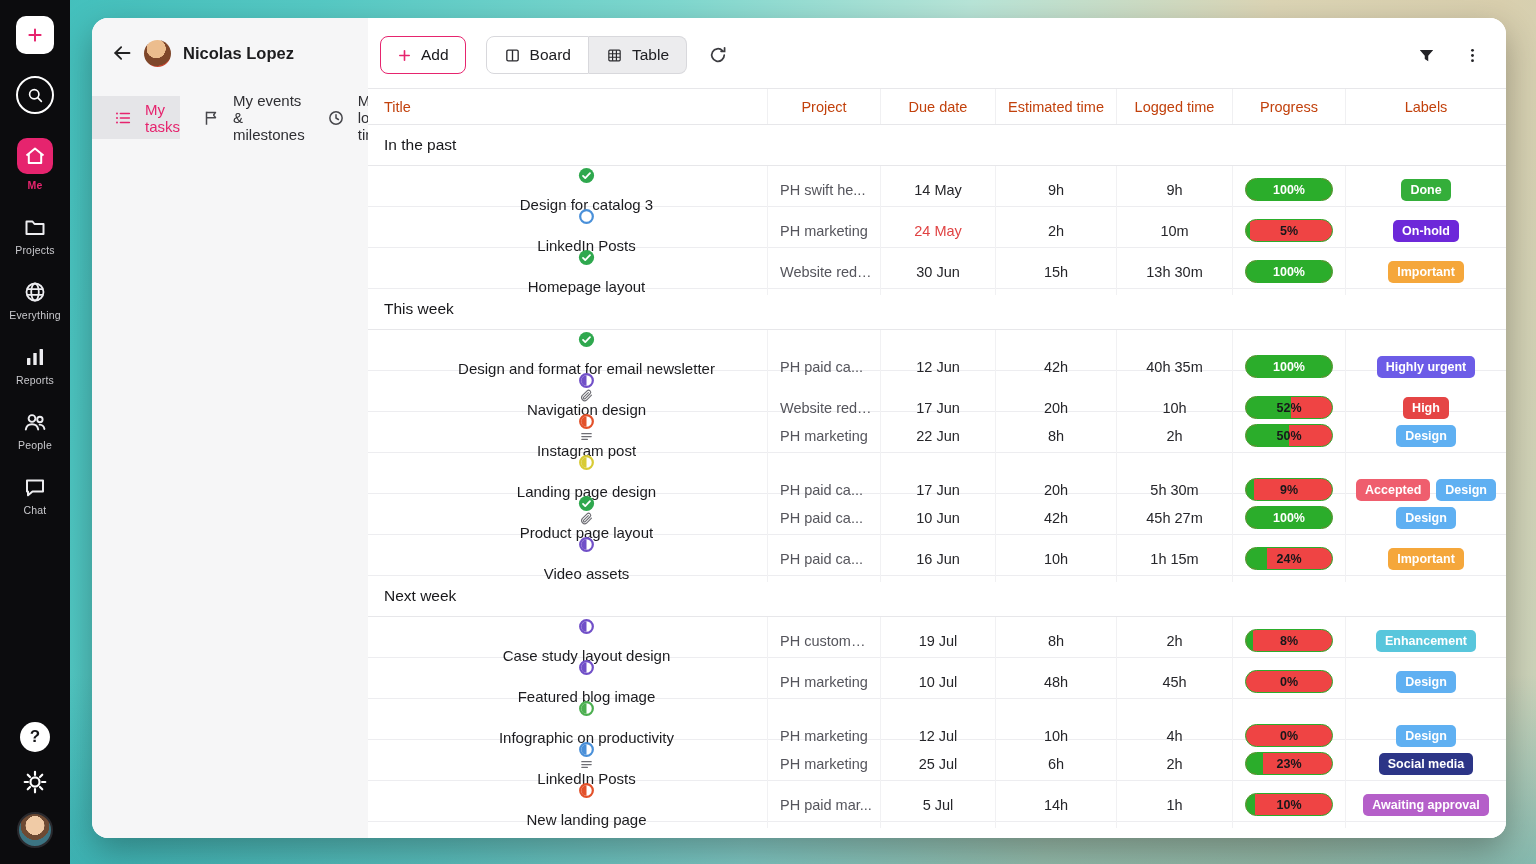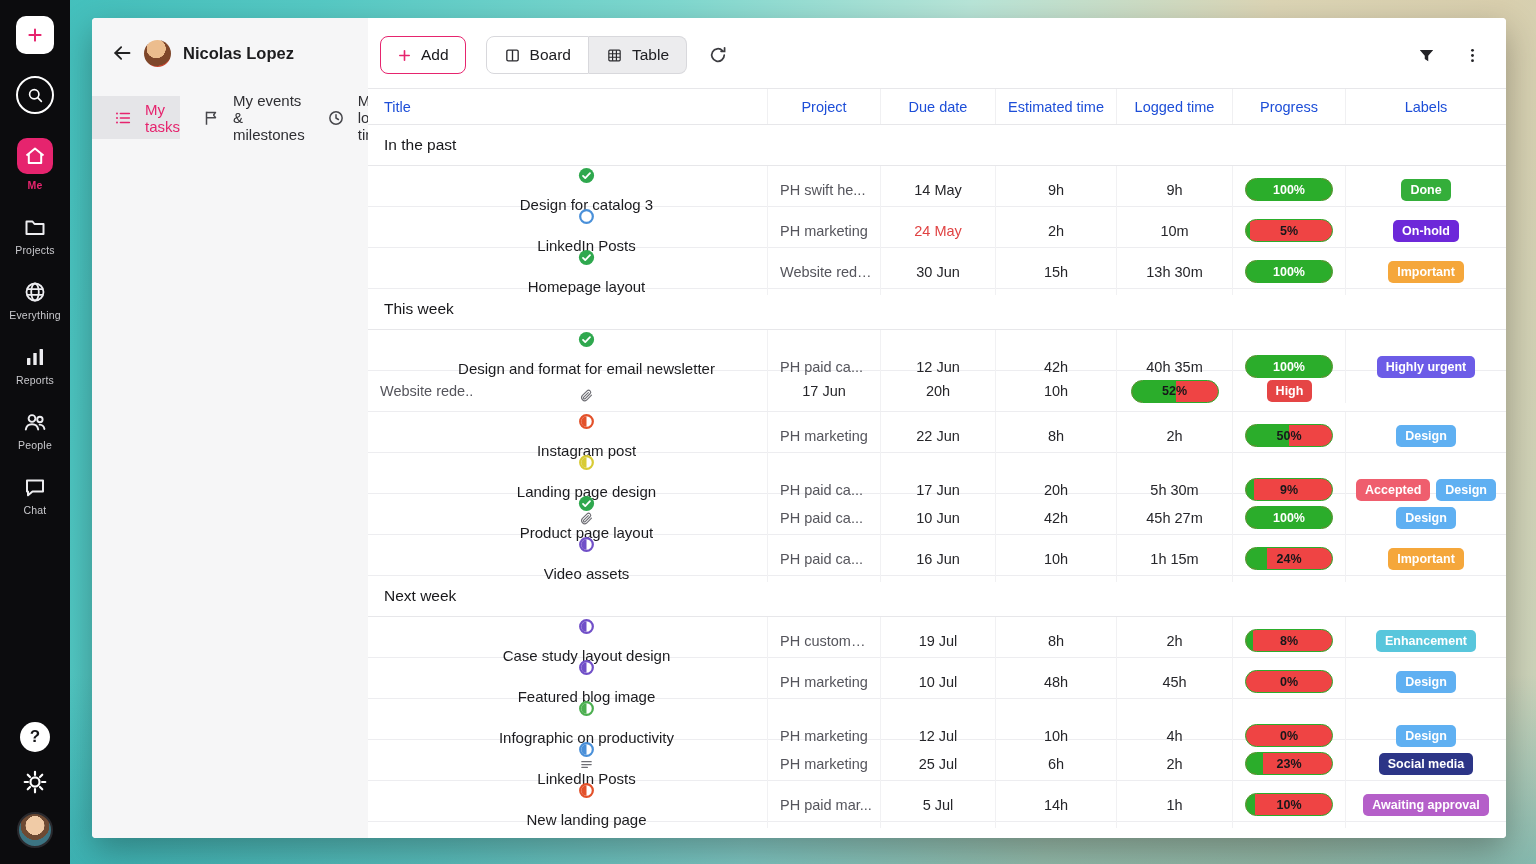--- a/index.html
+++ b/index.html
@@ -32,21 +32,21 @@
   .nav-item.active .nav-label { color: #e6246e; font-weight: 700; }
   .nav-bottom { margin-top: auto; display: flex; flex-direction: column; align-items: center; gap: 17px; padding-bottom: 16px; }
   .help-circle { width: 30px; height: 30px; border-radius: 50%; background: #fff; border: none; color: #151518;
     font-size: 17px; font-weight: 700; display: flex; align-items: center; justify-content: center; cursor: pointer; }
   .nav-gear { background: none; border: none; color: #fff; width: 26px; height: 26px; cursor: pointer; padding: 0; }
   .nav-avatar { width: 36px; height: 36px; border-radius: 50%; cursor: pointer;
     background: radial-gradient(circle at 50% 36%, #f0cba6 0 36%, #6d4a33 37% 55%, #3c7482 56%); border: 2px solid #2a2a2e; }
 
   
   .card { position: fixed; left: 92px; top: 18px; width: 1414px; height: 820px; background: #fff;
-    border-radius: 4px; box-shadow: 0 12px 34px rgba(0,0,0,.30); display: flex; overflow: hidden; }
+    border-radius: 16px; box-shadow: 0 12px 34px rgba(0,0,0,.30); display: flex; overflow: hidden; }
 
   
   .sidebar { width: 276px; background: #f6f6f7; flex-shrink: 0; display: flex; flex-direction: column; }
   .sidebar-header { height: 70px; display: flex; align-items: center; padding-left: 20px; gap: 12px; flex-shrink: 0; }
   .back-icon { width: 20px; height: 20px; color: #222; cursor: pointer; }
   .user-avatar { width: 27px; height: 27px; border-radius: 50%; flex-shrink: 0;
     background: radial-gradient(circle at 45% 32%, #ecbd8e 0 40%, #7e462a 41% 72%, #c2452f 73%); }
   .user-name { font-size: 16.5px; font-weight: 700; color: #1d1d1f; }
   .sidebar-menu { padding-top: 8px; display: flex; flex-direction: row; }
   .side-item { height: 43px; display: flex; align-items: center; gap: 13px; padding-left: 22px;
@@ -69,21 +69,21 @@
   .seg-btn:last-child { border-radius: 0 8px 8px 0; border-left: none; }
   .seg-btn.selected { background: #ececee; }
   .seg-btn .i { width: 17px; height: 17px; color: #2a2a2e; }
   .refresh { margin-left: 21px; width: 20px; height: 20px; color: #3c3c40; cursor: pointer; }
   .toolbar-right { margin-left: auto; display: flex; align-items: center; gap: 27px; }
   .filter, .kebab { width: 19px; height: 19px; color: #232327; cursor: pointer; }
 
   
   .grid-cols { display: grid; grid-template-columns: 400px 113px 115px 121px 116px 113px 1fr; }
   .thead { height: 37px; border-top: 1px solid #e7e7ea; border-bottom: 1px solid #e7e7ea;
-    color: #1d4ed8; font-size: 14.5px; flex-shrink: 0; }
+    color: #c2410c; font-size: 14.5px; flex-shrink: 0; }
   .thead > div { display: flex; align-items: center; justify-content: center; border-right: 1px solid #f0f0f2; }
   .thead > div:first-child { justify-content: flex-start; padding-left: 16px; }
   .thead > div:last-child { border-right: none; }
   .tbody { flex: 1; overflow: hidden; }
   .section-row { height: 41px; display: flex; align-items: center; padding-left: 16px;
     font-size: 15.5px; color: #17171a; border-bottom: 1px solid #e7e7ea; cursor: pointer; }
   .trow { height: 41px; border-bottom: 1px solid #ededf0; font-size: 14.5px; color: #26262a; }
   .trow > div { display: flex; align-items: center; justify-content: center; border-right: 1px solid #f1f1f3; min-width: 0; }
   .trow > div:last-child { border-right: none; }
   .cell-title { justify-content: flex-start !important; padding-left: 38px; gap: 11px; font-size: 15px; color: #1c1c1f; flex-direction: column; }
@@ -458,20 +458,34 @@
             <div class="pbar full">
               <div class="pbar-fill" style="width:100%"></div>
               <div class="pbar-text">100%</div>
             </div>
           </div>
           <div class="cell-labels">
             <span class="lbl" style="background:#6c5ce7">Highly urgent</span>
           </div>
         </div>
         <div class="trow grid-cols">
+          <div class="cell-title">
+            <span class="st">
+              <svg viewBox="0 0 24 24" width="19" height="19">
+                <circle cx="12" cy="12" r="8" fill="none" stroke="#7150c8" stroke-width="2.8"></circle>
+                <path d="M12 5.4A6.6 6.6 0 0 0 12 18.6Z" fill="#7150c8"></path>
+              </svg>
+            </span>
+            <span class="t-text">Navigation design</span>
+            <span class="mini i">
+              <svg viewBox="0 0 24 24" fill="none" stroke="currentColor" stroke-width="2" stroke-linecap="round">
+                <path d="M4.5 7.5h15M4.5 12h15M4.5 16.5h9"></path>
+              </svg>
+            </span>
+          </div>
           <div class="cell-project">
             <span>Website rede..</span>
           </div>
           <div>
             <span class="">17 Jun</span>
           </div>
           <div>
             <span>20h</span>
           </div>
           <div>

